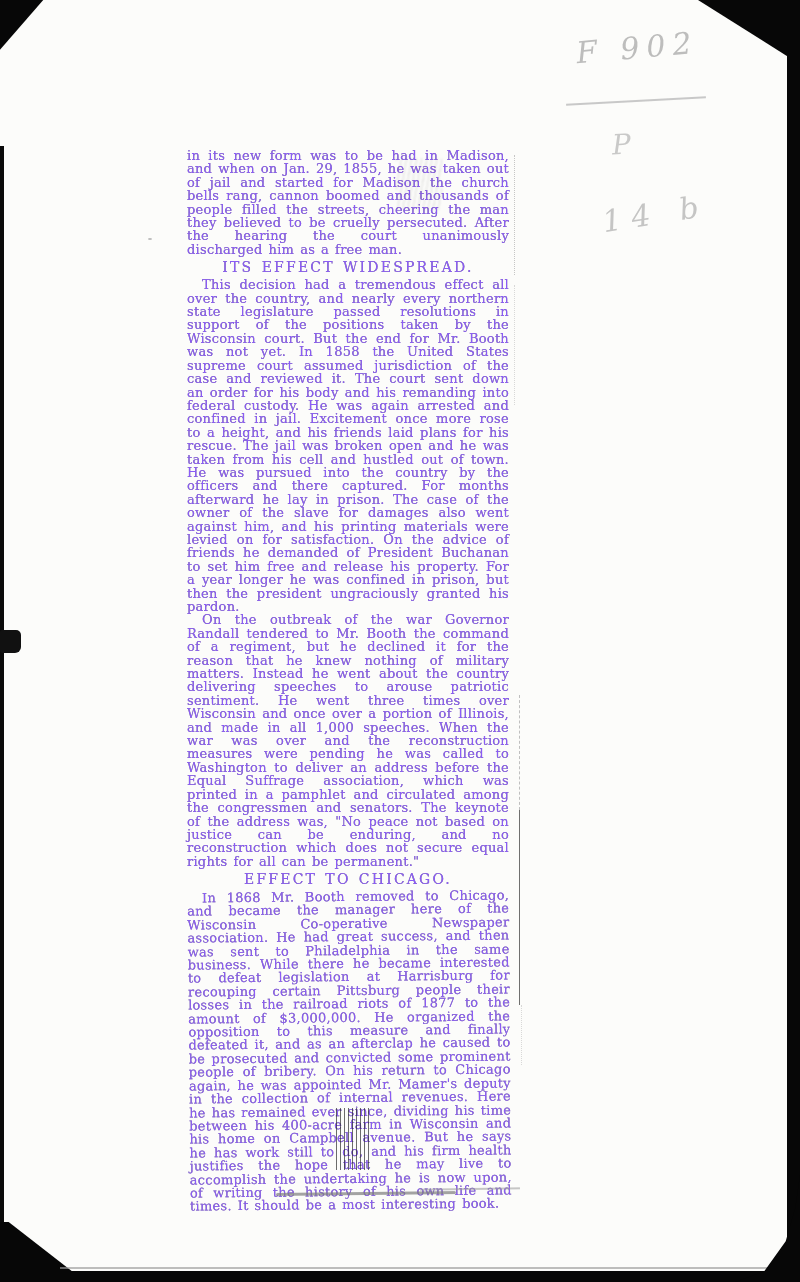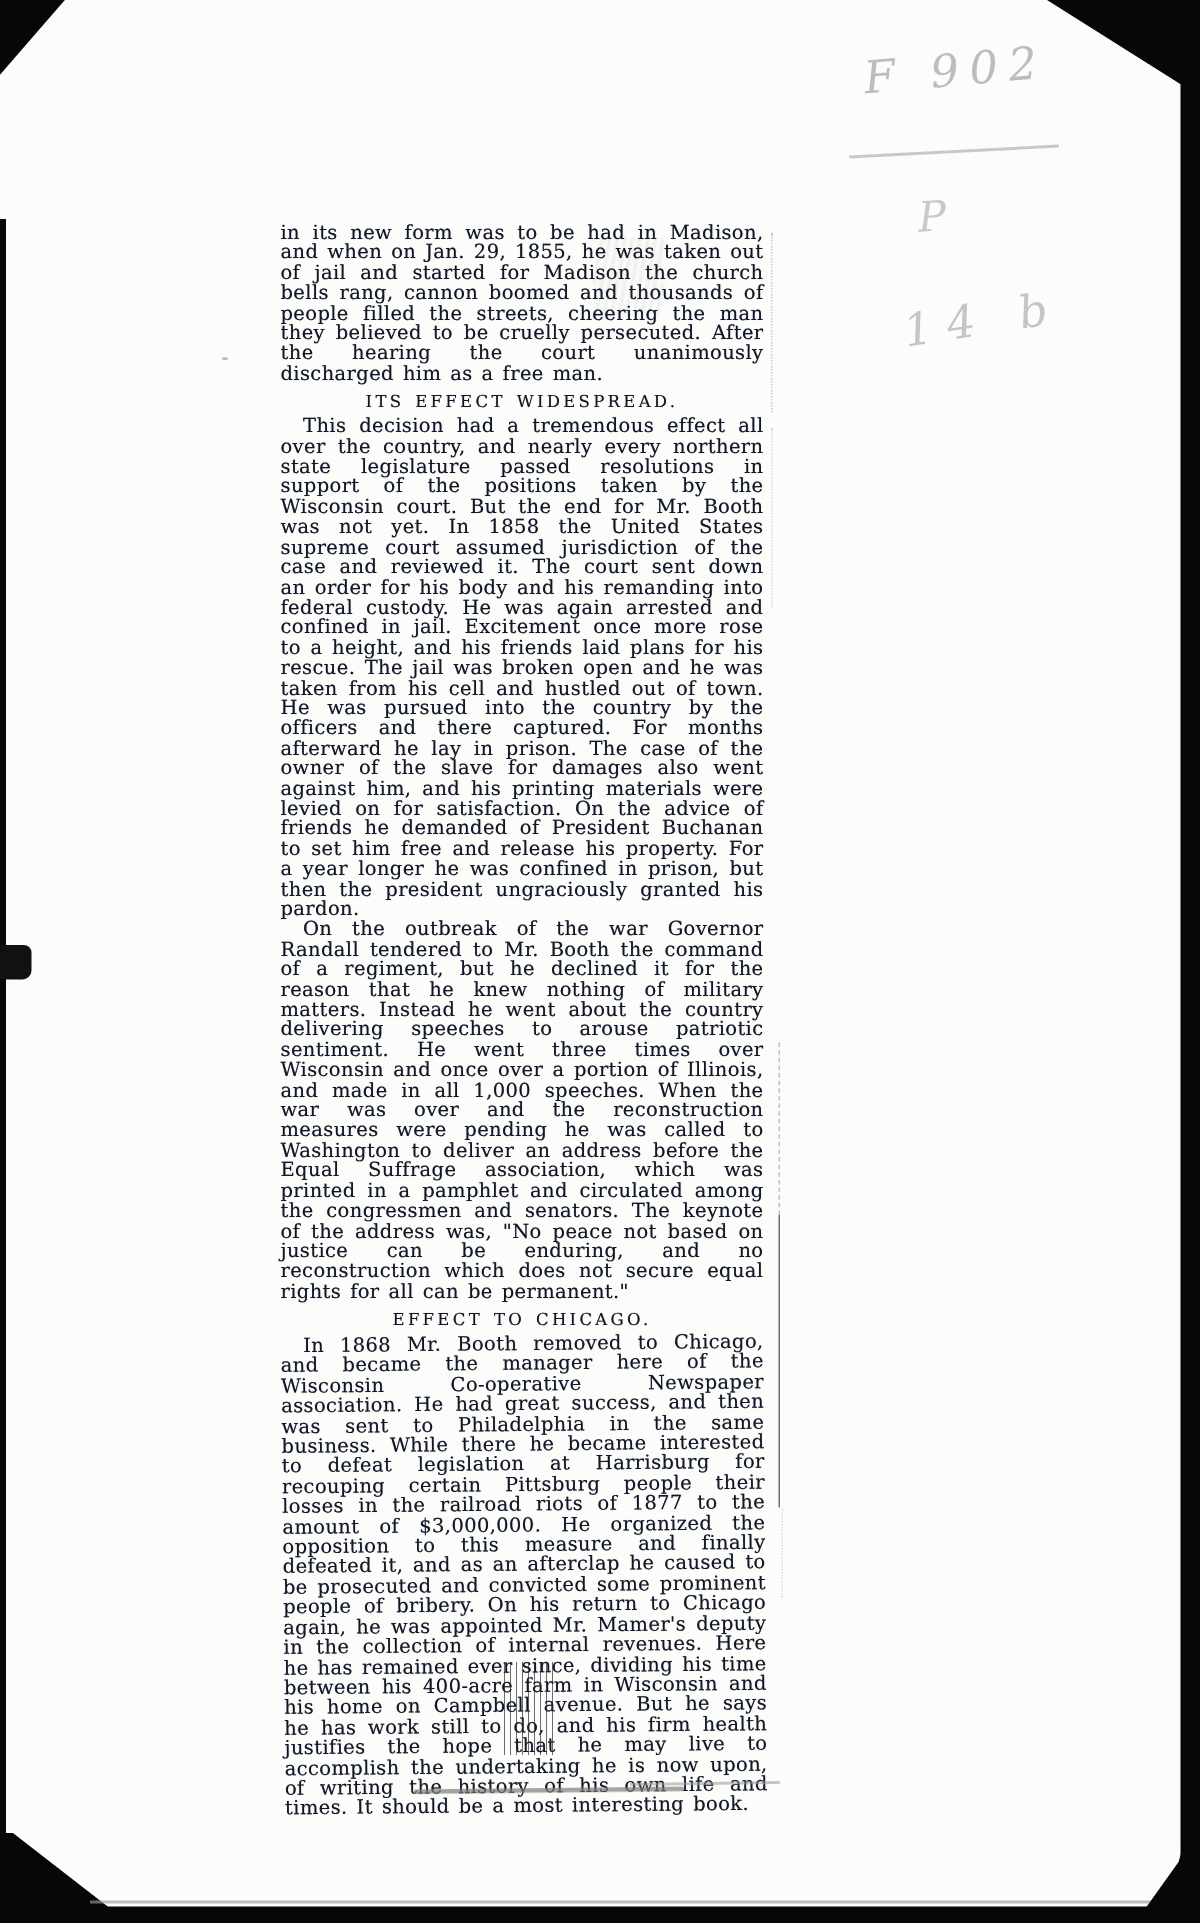--- a/index.html
+++ b/index.html
@@ -75,31 +75,31 @@
   
   .annotation{color:#a8a8a8;font-style:italic;position:absolute;opacity:.75;}
   .anno-1{left:576px;top:30px;font-size:30px;letter-spacing:7px;transform:rotate(-5deg);}
   .anno-underline{position:absolute;left:566px;top:100px;width:140px;height:2px;background:#b2b2b2;
     transform:rotate(-3deg);opacity:.7;}
   .anno-2{left:612px;top:128px;font-size:28px;transform:rotate(-3deg);opacity:.6;}
   .anno-3{left:602px;top:196px;font-size:30px;letter-spacing:10px;transform:rotate(-9deg);opacity:.65;}
   
   .column{
     position:absolute;left:187px;top:149px;width:322px;
-    color:#0f172a;
+    color:#8b5cf6;
     font-size:13px;line-height:13.4px;
     text-align:justify;
     word-spacing:1.6px;letter-spacing:.25px;
     text-shadow:0 0 .45px rgba(20,20,20,.55);
   }
   .column p{margin:0;}
   .column p.indent{text-indent:15px;}
   .column h3{
     margin:4px 0 3px 0;text-align:center;font-weight:normal;
-    font-size:11px;letter-spacing:2.2px;line-height:15px;
+    font-size:14px;letter-spacing:2.2px;line-height:15px;
   }
   .para-tilt{transform:rotate(-.55deg);transform-origin:50% 0;}
 </style>
 </head>
 <body>
 
 <div class="paper">
 
   <span class="annotation anno-1">F 902</span>
   <div class="anno-underline"></div>

